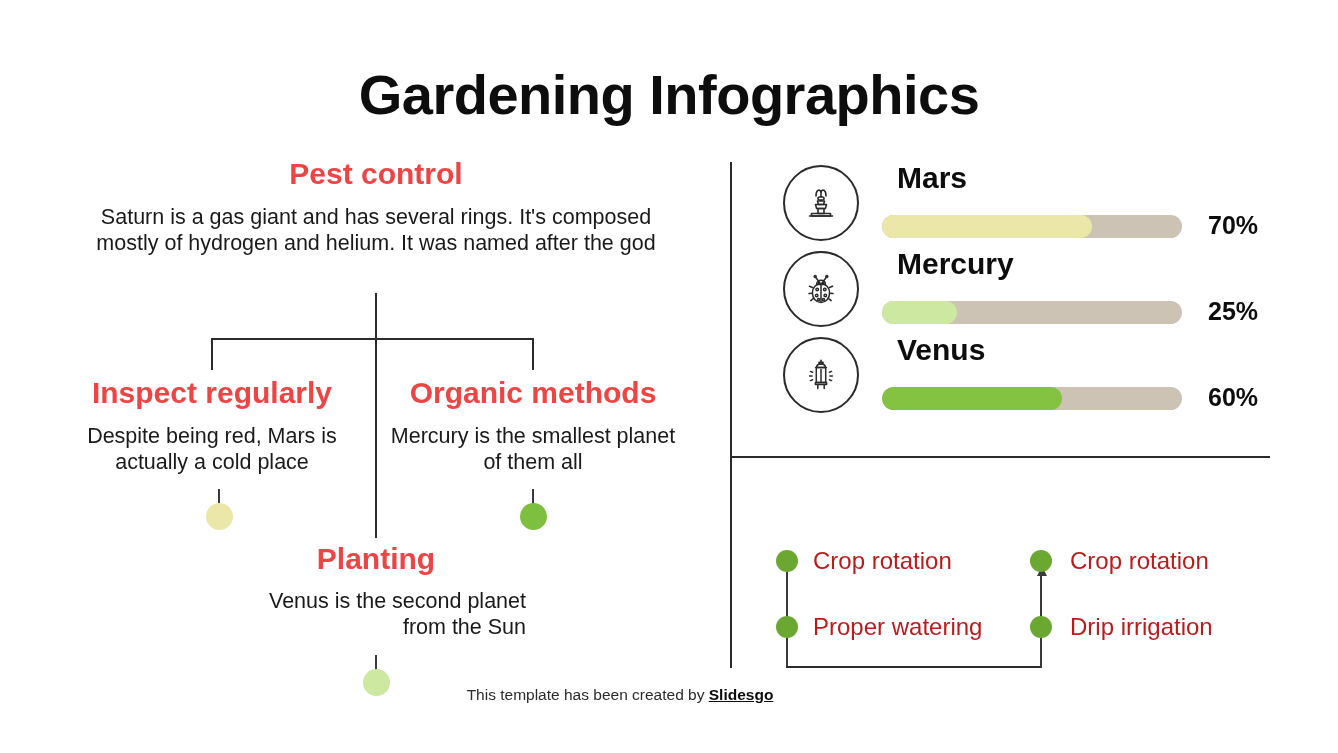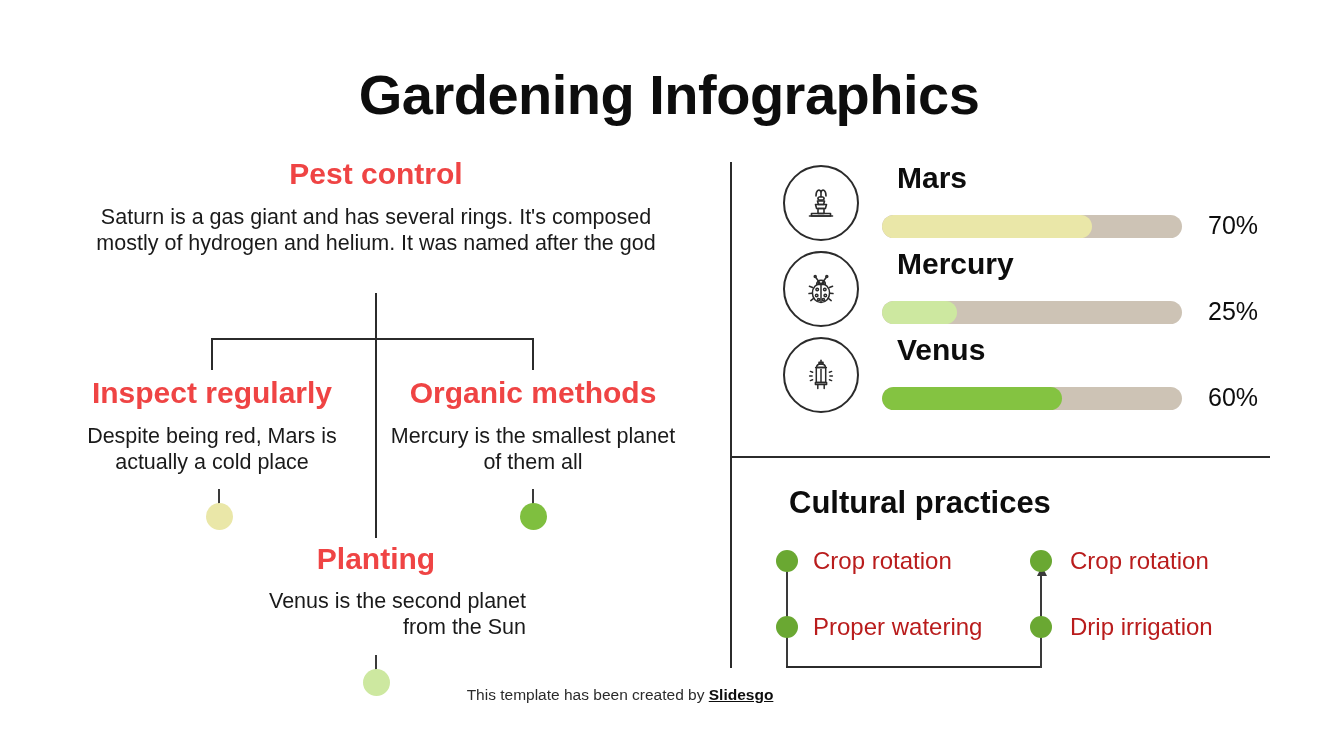--- a/index.html
+++ b/index.html
@@ -120,21 +120,21 @@
     left: 0;
     top: 0;
     height: 100%;
     border-radius: 12px;
   }
   .prog-pct {
     position: absolute;
     left: 425px;
     top: 46px;
     font-size: 25px;
-    font-weight: normal;
+    font-weight: bold;
     color: #0d0d0d;
   }
 
   
   .cp-title {
     position: absolute;
     left: 789px;
     top: 485px;
     font-size: 31px;
     font-weight: bold;
@@ -274,21 +274,20 @@
         <path d="M31.4 27.8 L33.6 28.6"></path>
       </svg>
     </div>
     <div class="prog-label">Venus</div>
     <div class="prog-track" style="background: rgb(205, 195, 181);">
       <div class="prog-fill" id="fill2" style="width: 60%; background: rgb(132, 195, 65);"></div>
     </div>
     <div class="prog-pct">60%</div>
   </div>
 
-  <div class="cp-title">Cultural practices</div>
 
   <div class="vline-thin" style="left:786px; top:561px; height:107px;"></div>
   <div class="hline" style="left:786px; top:666px; width:256px;"></div>
   <div class="vline-thin" style="left:1040px; top:575px; height:93px;"></div>
 
   <svg style="position:absolute; left:1034px; top:566px;" width="16" height="14" viewBox="0 0 16 14">
     <path d="M8 0 L13 10 L3 10 Z" fill="#3a3a3a"></path>
   </svg>
 
   <div class="dot cp-dot" id="cpdot0" style="left: 776px; top: 550px; width: 22px; height: 22px; background: rgb(106, 168, 50);"></div>

